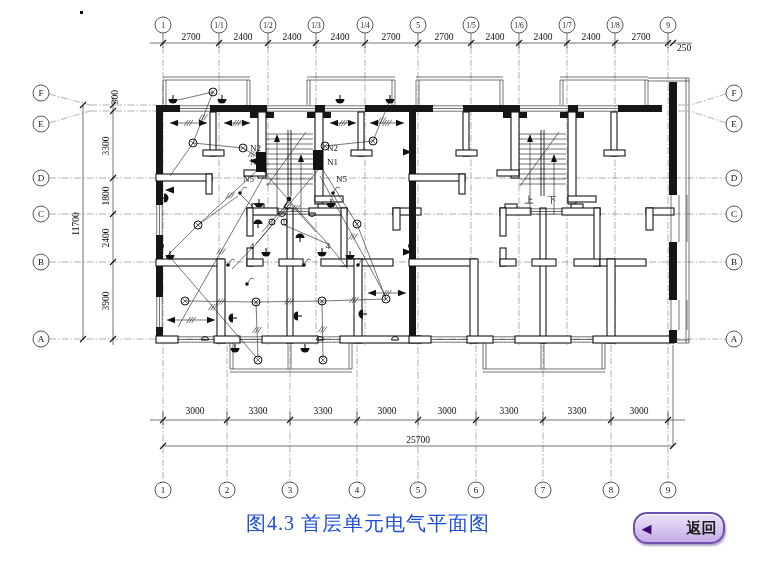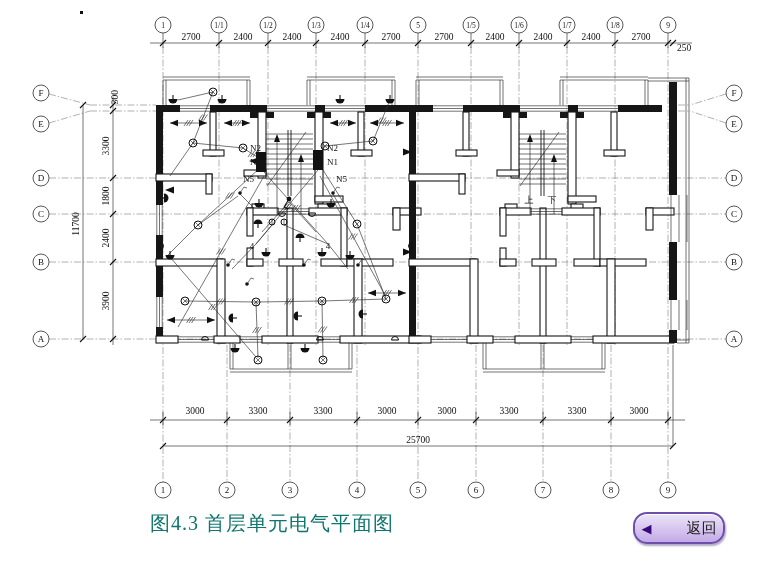--- a/index.html
+++ b/index.html
@@ -13,30 +13,30 @@
   .wire{stroke:#2b2b2b;stroke-width:0.65;fill:none;}
   .axl{stroke:#8f8f8f;stroke-width:0.7;fill:none;stroke-dasharray:7 2 1.5 2;}
   .dim{stroke:#3a3a3a;stroke-width:0.7;fill:none;}
   .tick{stroke:#111;stroke-width:1.1;}
   .sym{fill:#111;stroke:none;}
   .symo{fill:none;stroke:#111;stroke-width:1;}
   text{fill:#111;}
   .dt{font:9.5px "Liberation Serif",serif;}
   .nl{font:9px "Liberation Serif",serif;}
   .st{font:9px "Liberation Serif",serif;}
-  #caption{position:absolute;left:150px;top:510px;width:340px;text-align:left;
-           font-size:20px;color:#0f766e;font-family:"Liberation Serif",serif;letter-spacing:1px;}
+  #caption{position:absolute;left:150px;top:510px;width:340px;text-align:right;
+           font-size:20px;color:#1d4ed8;font-family:"Liberation Serif",serif;letter-spacing:1px;}
   #corner-dot{position:absolute;left:80px;top:11px;width:3px;height:3px;background:#111;}
   #return-btn{position:absolute;left:633px;top:512px;width:88px;height:28px;
       background:linear-gradient(#ece4f8,#c3abe6);border:2px solid #6f4fae;border-radius:14px;
       box-shadow:1px 2px 2px rgba(80,60,120,.45), inset 0 1px 0 #fff;
       display:flex;align-items:center;justify-content:center;gap:5px;cursor:pointer;
       font-family:"Liberation Serif",serif;}
   #return-btn .tri{color:#3a0a7d;font-size:13px;line-height:1;}
-  #return-btn .lbl{font-size:15px;font-weight:normal;color:#191919;margin-left:30px;}
+  #return-btn .lbl{font-size:15px;font-weight:bold;color:#191919;margin-left:30px;}
 </style>
 </head>
 <body>
 
 <div id="stage">
   <div id="corner-dot"></div>
   <svg id="plan-svg" width="760" height="500" viewBox="0 0 760 500">
       <g>
         <line x1="163" y1="47" x2="163" y2="483" class="axl"></line>
         <line x1="418" y1="47" x2="418" y2="483" class="axl"></line>

